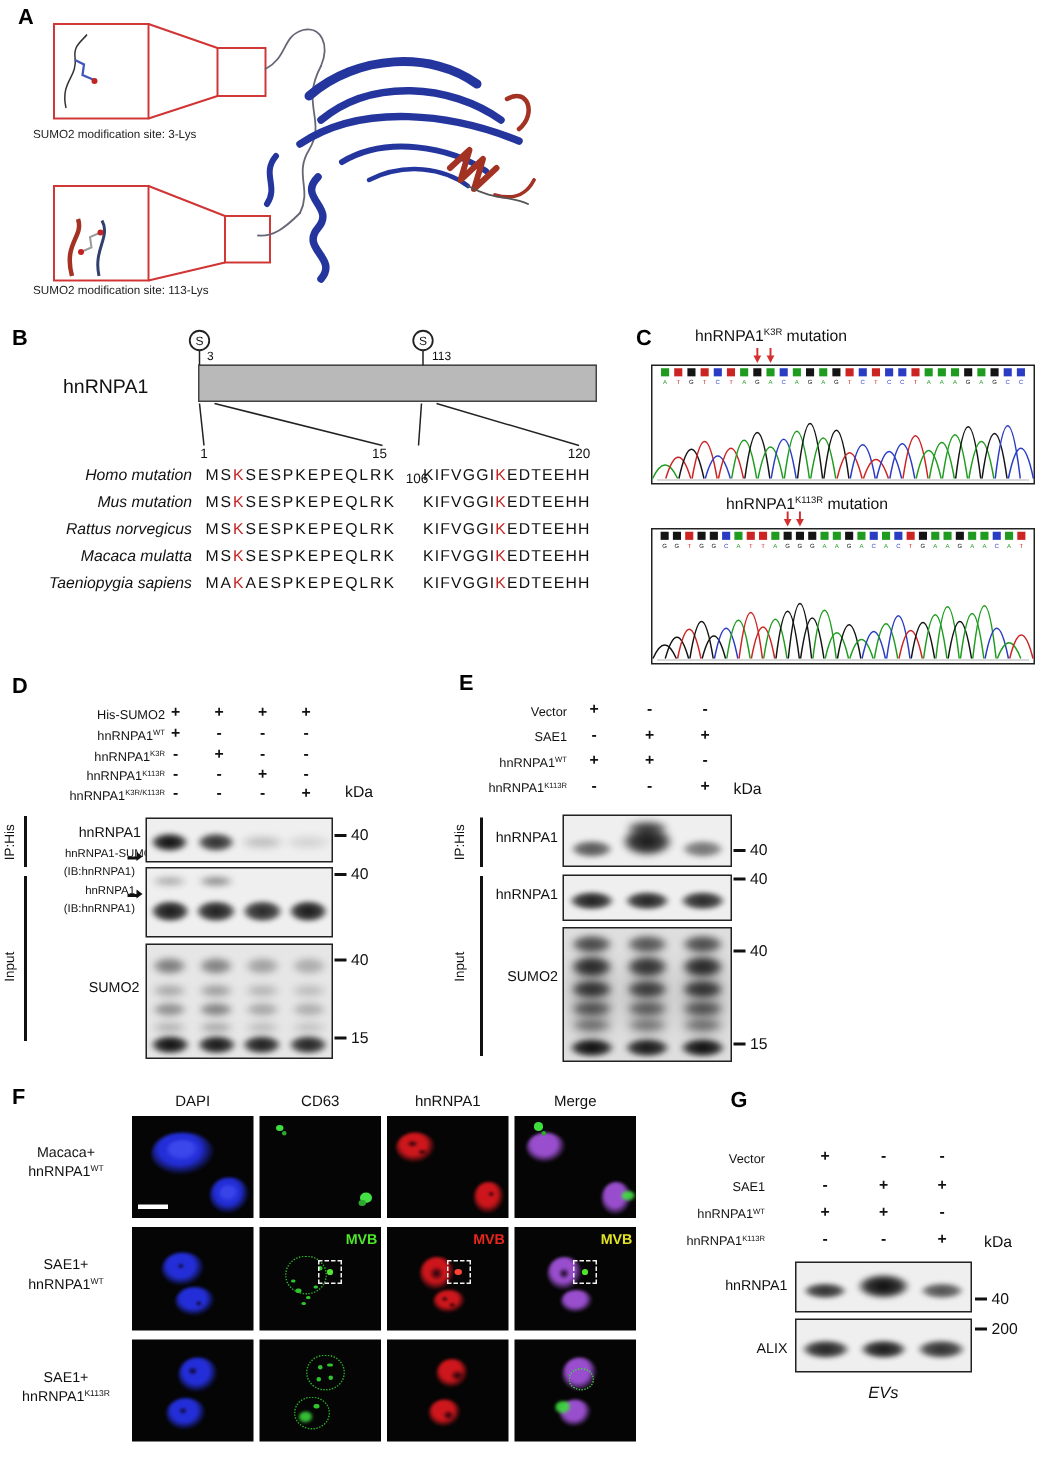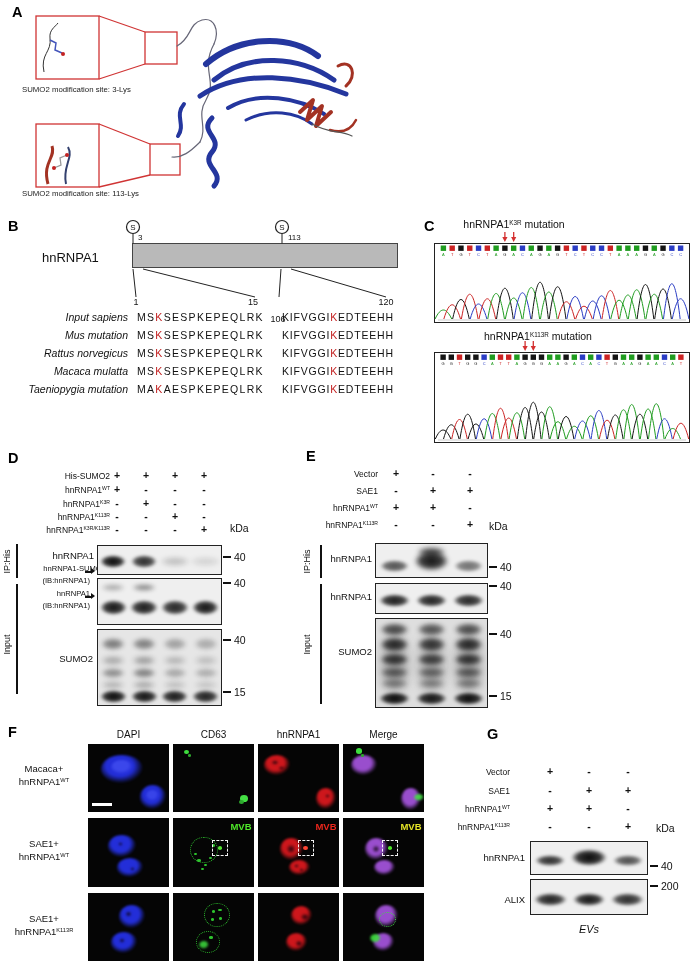--- a/index.html
+++ b/index.html
@@ -117,33 +117,33 @@
       <line x1="143" y1="59" x2="255" y2="87"></line>
       <line x1="281" y1="59" x2="279" y2="87"></line>
       <line x1="291" y1="59" x2="386" y2="87"></line>
     </g>
   </svg>
   <div class="rangenum" style="left:129px;top:297px;width:14px">1</div>
   <div class="rangenum" style="left:244px;top:297px;width:18px">15</div>
   <div class="rangenum" style="left:267px;top:314px;width:22px">106</div>
   <div class="rangenum" style="left:375px;top:297px;width:22px">120</div>
   <div style="position:absolute;left:0;top:0;width:0;height:0;overflow:visible">
-      <div class="alrow-species" style="top: 311px;">Input sapiens</div>
+      <div class="alrow-species" style="top: 311px;">Homo mutation</div>
       <div class="alrow-seq1" style="top: 311px;">MS<span class="redk">K</span>SESPKEPEQLRK</div>
       <div class="alrow-seq2" style="top: 311px;">KIFVGGI<span class="redk">K</span>EDTEEHH</div>
       <div class="alrow-species" style="top: 329px;">Mus mutation</div>
       <div class="alrow-seq1" style="top: 329px;">MS<span class="redk">K</span>SESPKEPEQLRK</div>
       <div class="alrow-seq2" style="top: 329px;">KIFVGGI<span class="redk">K</span>EDTEEHH</div>
       <div class="alrow-species" style="top: 347px;">Rattus norvegicus</div>
       <div class="alrow-seq1" style="top: 347px;">MS<span class="redk">K</span>SESPKEPEQLRK</div>
       <div class="alrow-seq2" style="top: 347px;">KIFVGGI<span class="redk">K</span>EDTEEHH</div>
       <div class="alrow-species" style="top: 365px;">Macaca mulatta</div>
       <div class="alrow-seq1" style="top: 365px;">MS<span class="redk">K</span>SESPKEPEQLRK</div>
       <div class="alrow-seq2" style="top: 365px;">KIFVGGI<span class="redk">K</span>EDTEEHH</div>
-      <div class="alrow-species" style="top: 383px;">Taeniopygia mutation</div>
+      <div class="alrow-species" style="top: 383px;">Taeniopygia sapiens</div>
       <div class="alrow-seq1" style="top: 383px;">MA<span class="redk">K</span>AESPKEPEQLRK</div>
       <div class="alrow-seq2" style="top: 383px;">KIFVGGI<span class="redk">K</span>EDTEEHH</div>
     </div>
 
   <div class="plabel" style="left:424px;top:218px">C</div>
   <div class="ctitle" style="left:434px;top:218px;width:160px">hnRNPA1<sup>K3R</sup> mutation</div>
   <svg style="position:absolute;left:434px;top:230px" width="256" height="94">
       <rect x="0.5" y="13.5" width="255" height="79" fill="#fff" stroke="#222" stroke-width="1"></rect>
       <rect x="6.692857142857142" y="15.5" width="5.4" height="5.4" fill="#1f9c1f"></rect>
       <text x="9.392857142857142" y="26" font-size="4" fill="#1f9c1f" text-anchor="middle">A</text>

